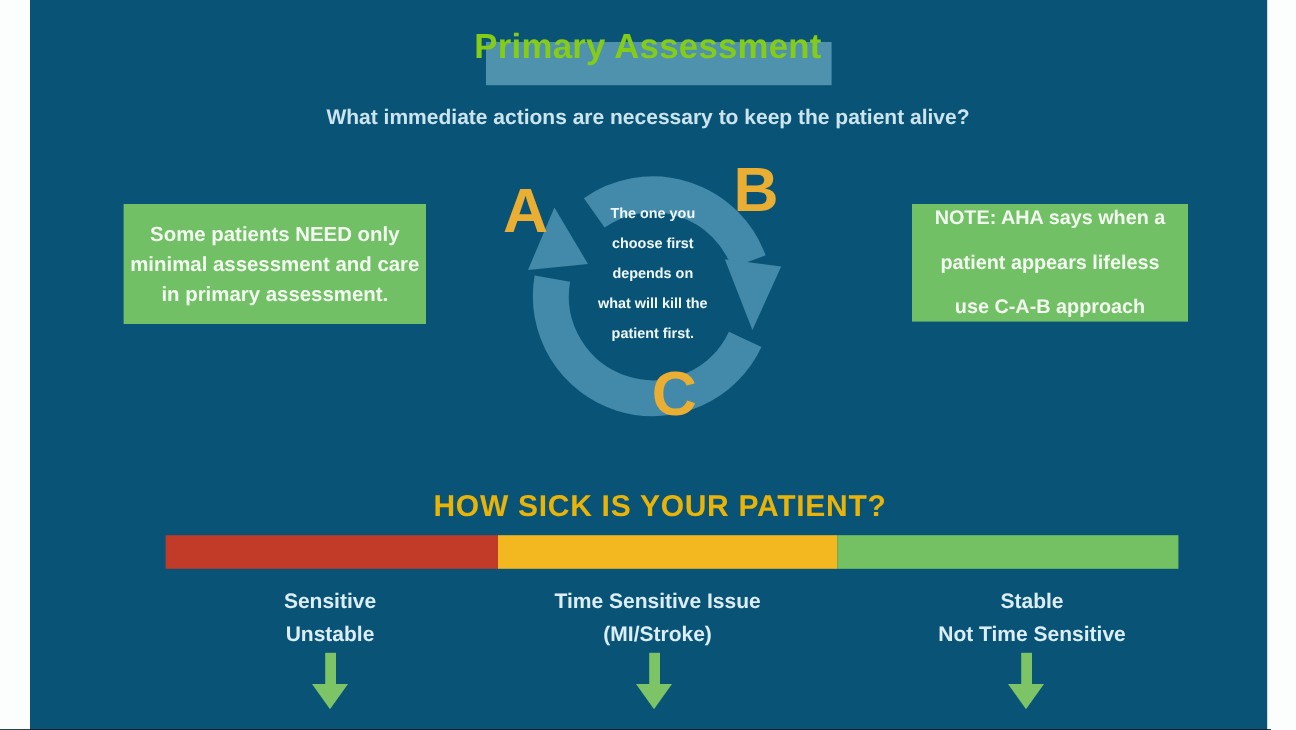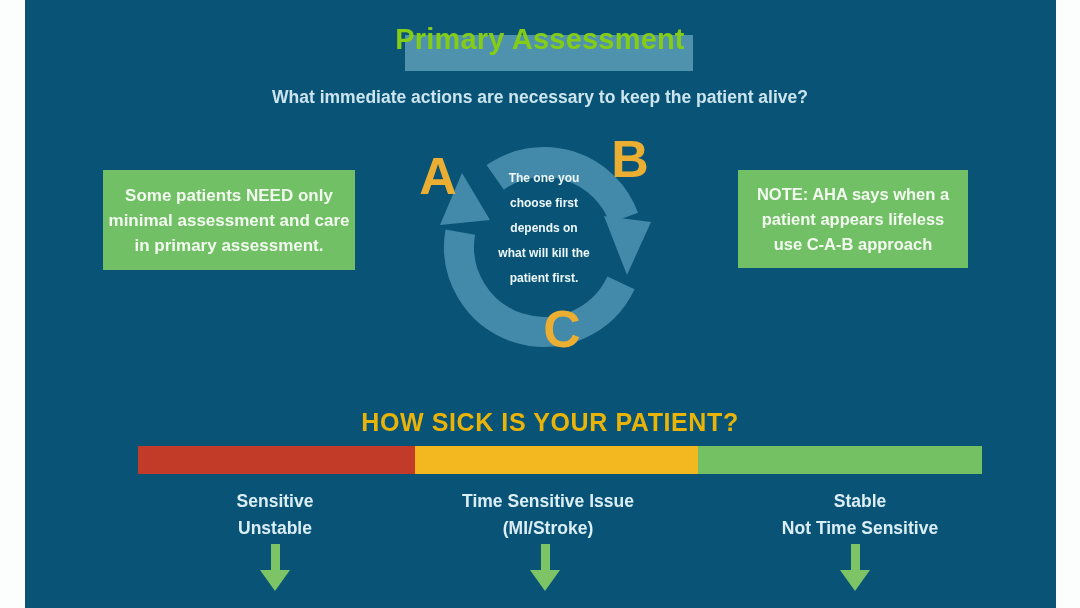--- a/index.html
+++ b/index.html
@@ -38,21 +38,21 @@
   }
   .cycle-text span{display:block;}
 
   
   .note{
     position:absolute;display:flex;flex-direction:column;justify-content:center;
     text-align:center;color:#f2faf0;font-weight:600;
   }
   .note span{display:block;}
   .note-left{left:103px;top:170px;width:252px;height:100px;font-size:17px;line-height:25px;text-align:center;}
-  .note-right{left:738px;top:170px;width:230px;height:98px;font-size:16.5px;line-height:25px;}
+  .note-right{left:760px;top:170px;width:230px;height:98px;font-size:16.5px;line-height:25px;gap:12px;}
 
   
   .triage-heading{
     position:absolute;left:100px;width:900px;top:408px;text-align:center;
     font-size:25px;font-weight:bold;letter-spacing:0.6px;color:#eab308;
   }
   .triage-bar{position:absolute;left:138px;top:446px;width:844px;height:28px;display:flex;}
   .seg{height:28px;}
   .seg-0{width:277px;}
   .seg-1{width:283px;}

